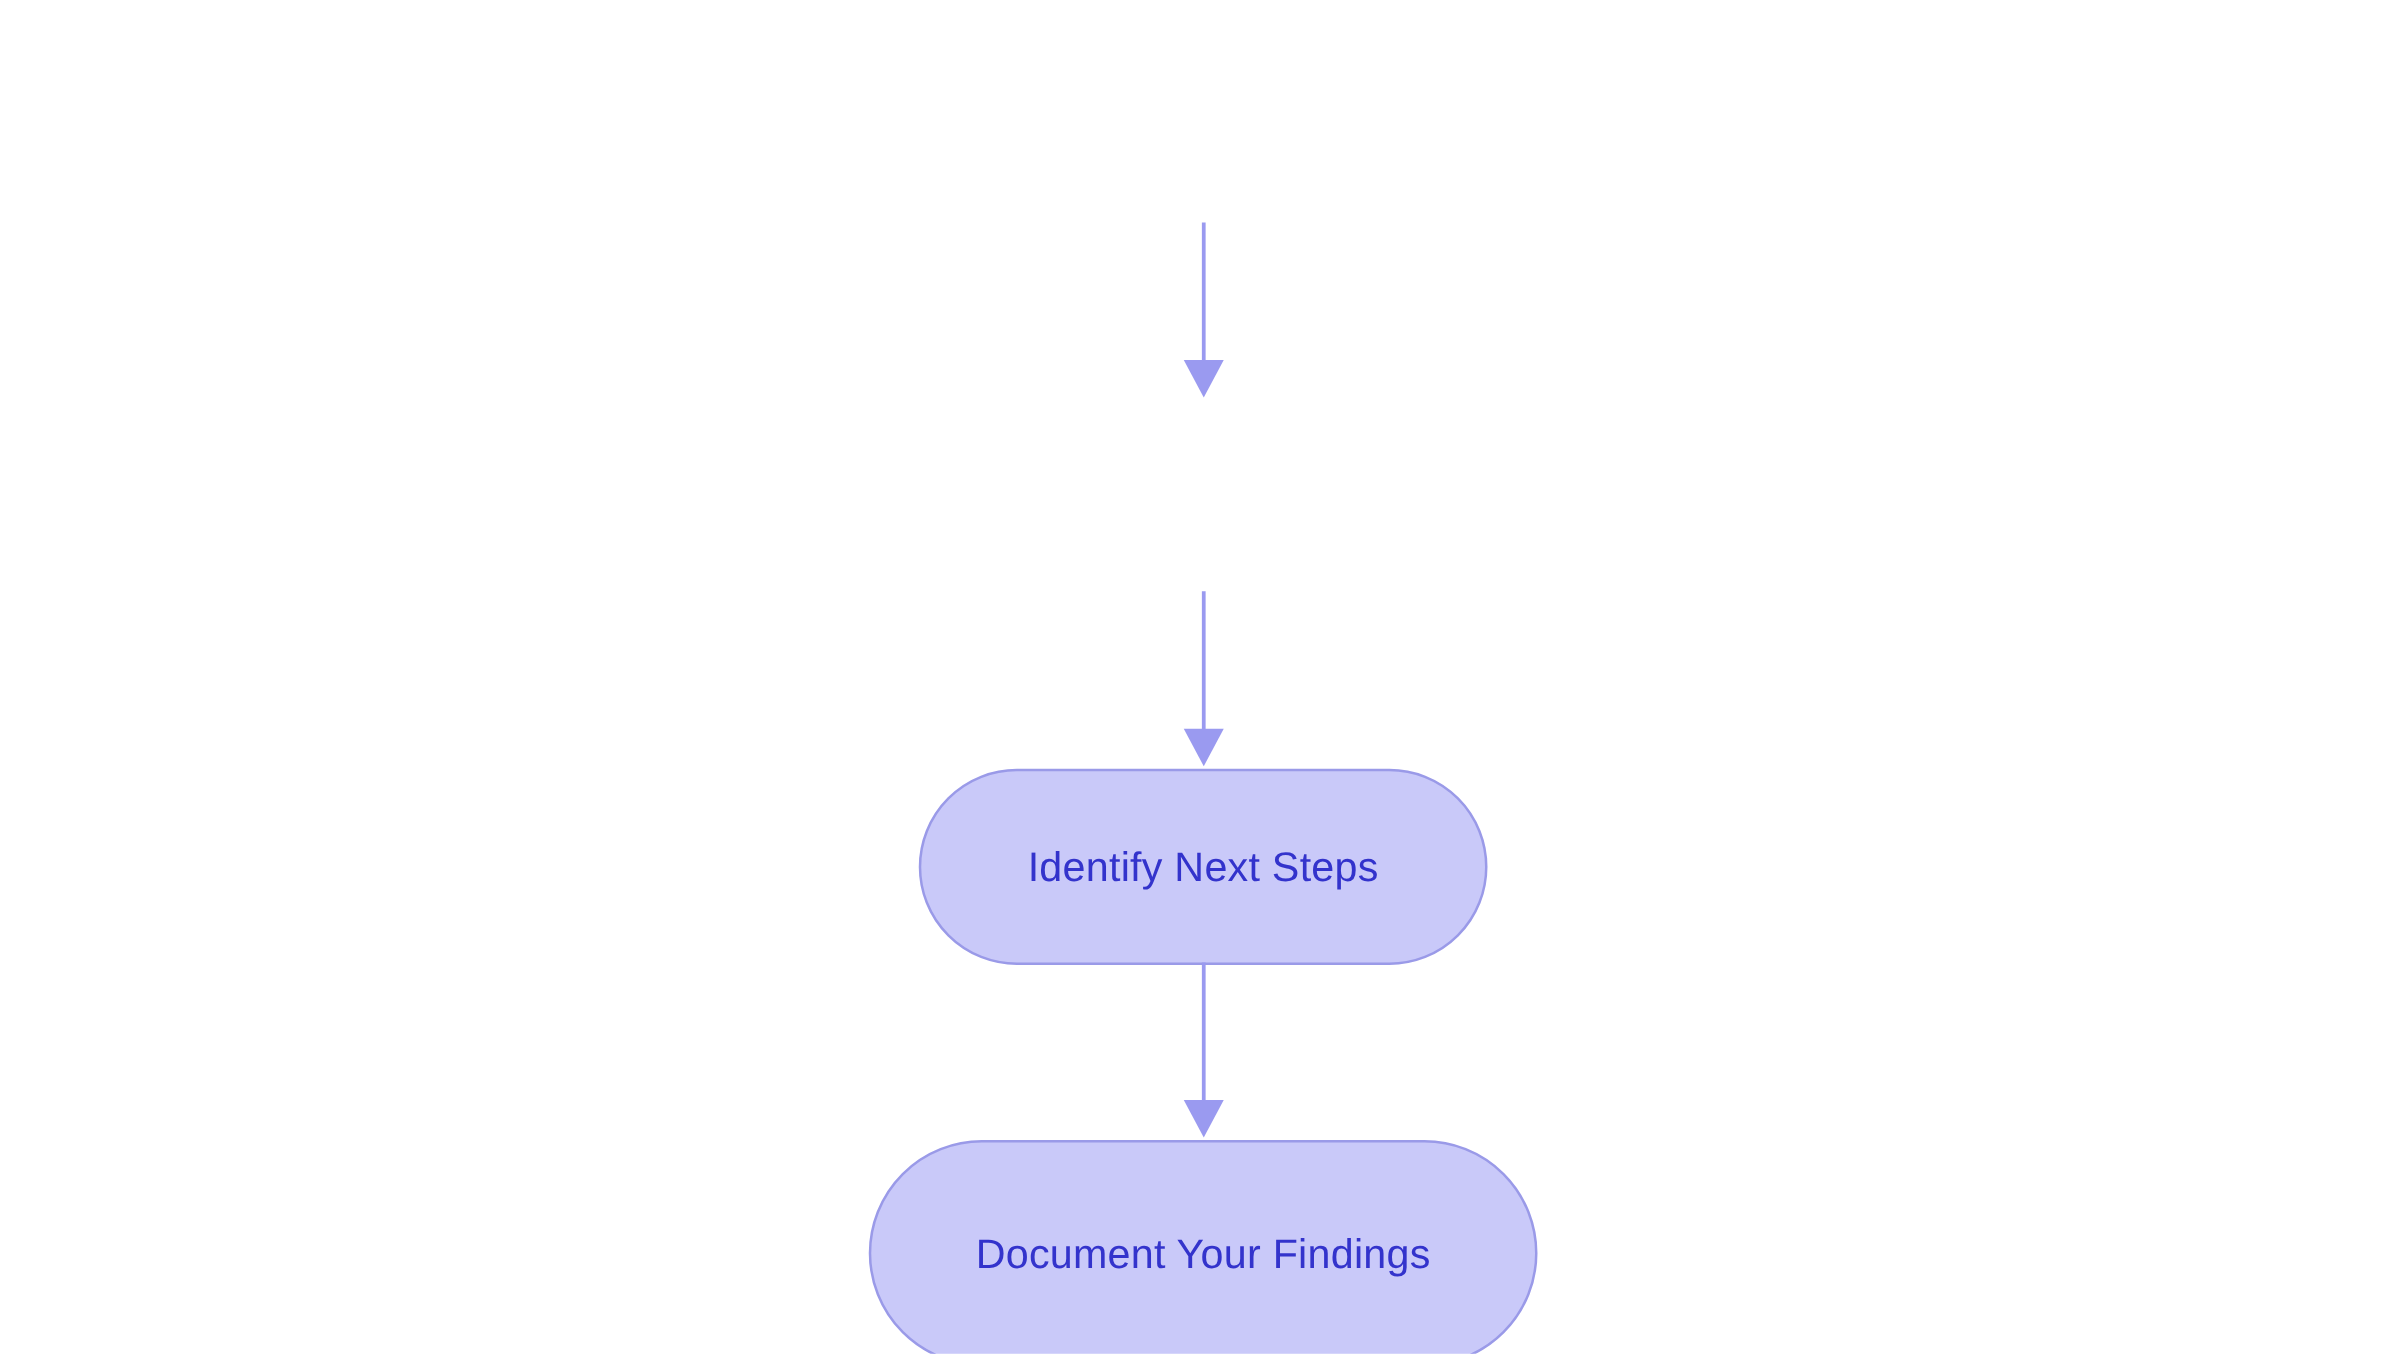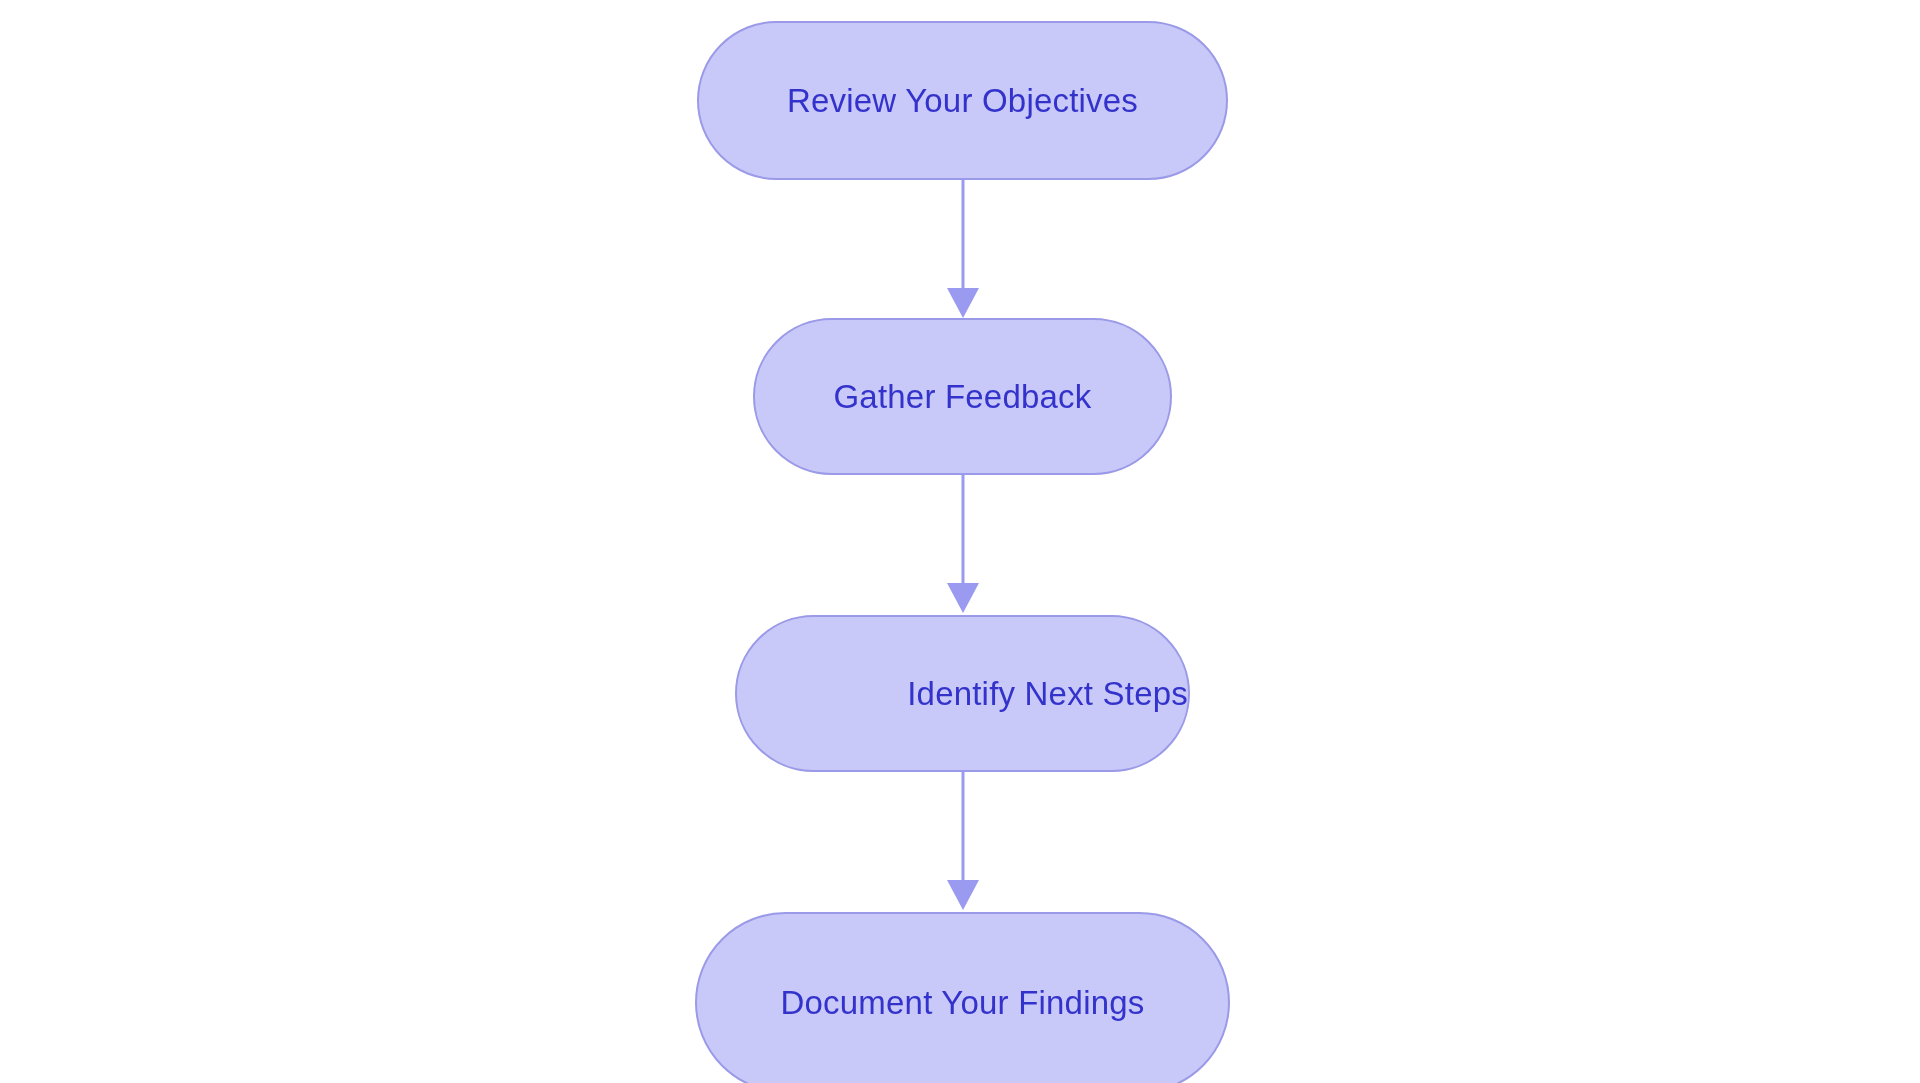--- a/index.html
+++ b/index.html
@@ -59,39 +59,33 @@
   .edge-head {
     fill: #9a9af0;
     stroke: none;
   }
 </style>
 </head>
 <body>
 
 <div id="flowchart-canvas" style="background: rgb(255, 255, 255);">
 
-  <div class="node" id="node-1" style="left: 697px; top: 21px; width: 531px; height: 159px; background: rgb(201, 201, 249); border-color: rgb(154, 154, 232); color: rgb(51, 51, 204);">
-    <span class="node-label">Review Your Objectives</span>
-  </div>
 
   <svg class="edge" id="edge-1" style="left:930px; top:178px; width:66px; height:144px;" viewBox="0 0 66 144">
     <line class="edge-line" x1="33" y1="0" x2="33" y2="118" style="stroke: rgb(154, 154, 240);"></line>
     <polygon class="edge-head" points="33,140 17,110 49,110" style="fill: rgb(154, 154, 240);"></polygon>
   </svg>
 
-  <div class="node" id="node-2" style="left: 753px; top: 318px; width: 419px; height: 157px; background: rgb(201, 201, 249); border-color: rgb(154, 154, 232); color: rgb(51, 51, 204);">
-    <span class="node-label">Gather Feedback</span>
-  </div>
 
   <svg class="edge" id="edge-2" style="left:930px; top:473px; width:66px; height:144px;" viewBox="0 0 66 144">
     <line class="edge-line" x1="33" y1="0" x2="33" y2="118" style="stroke: rgb(154, 154, 240);"></line>
     <polygon class="edge-head" points="33,140 17,110 49,110" style="fill: rgb(154, 154, 240);"></polygon>
   </svg>
 
-  <div class="node" id="node-3" style="left: 735px; top: 615px; width: 455px; height: 157px; background: rgb(201, 201, 249); border-color: rgb(154, 154, 232); color: rgb(51, 51, 204); justify-content: flex-end;">
+  <div class="node" id="node-3" style="left: 735px; top: 615px; width: 455px; height: 157px; background: rgb(201, 201, 249); border-color: rgb(154, 154, 232); color: rgb(51, 51, 204);">
     <span class="node-label">Identify Next Steps</span>
   </div>
 
   <svg class="edge" id="edge-3" style="left:930px; top:770px; width:66px; height:144px;" viewBox="0 0 66 144">
     <line class="edge-line" x1="33" y1="0" x2="33" y2="118" style="stroke: rgb(154, 154, 240);"></line>
     <polygon class="edge-head" points="33,140 17,110 49,110" style="fill: rgb(154, 154, 240);"></polygon>
   </svg>
 
   <div class="node" id="node-4" style="left: 695px; top: 912px; width: 535px; height: 181px; background: rgb(201, 201, 249); border-color: rgb(154, 154, 232); color: rgb(51, 51, 204);">
     <span class="node-label">Document Your Findings</span>

